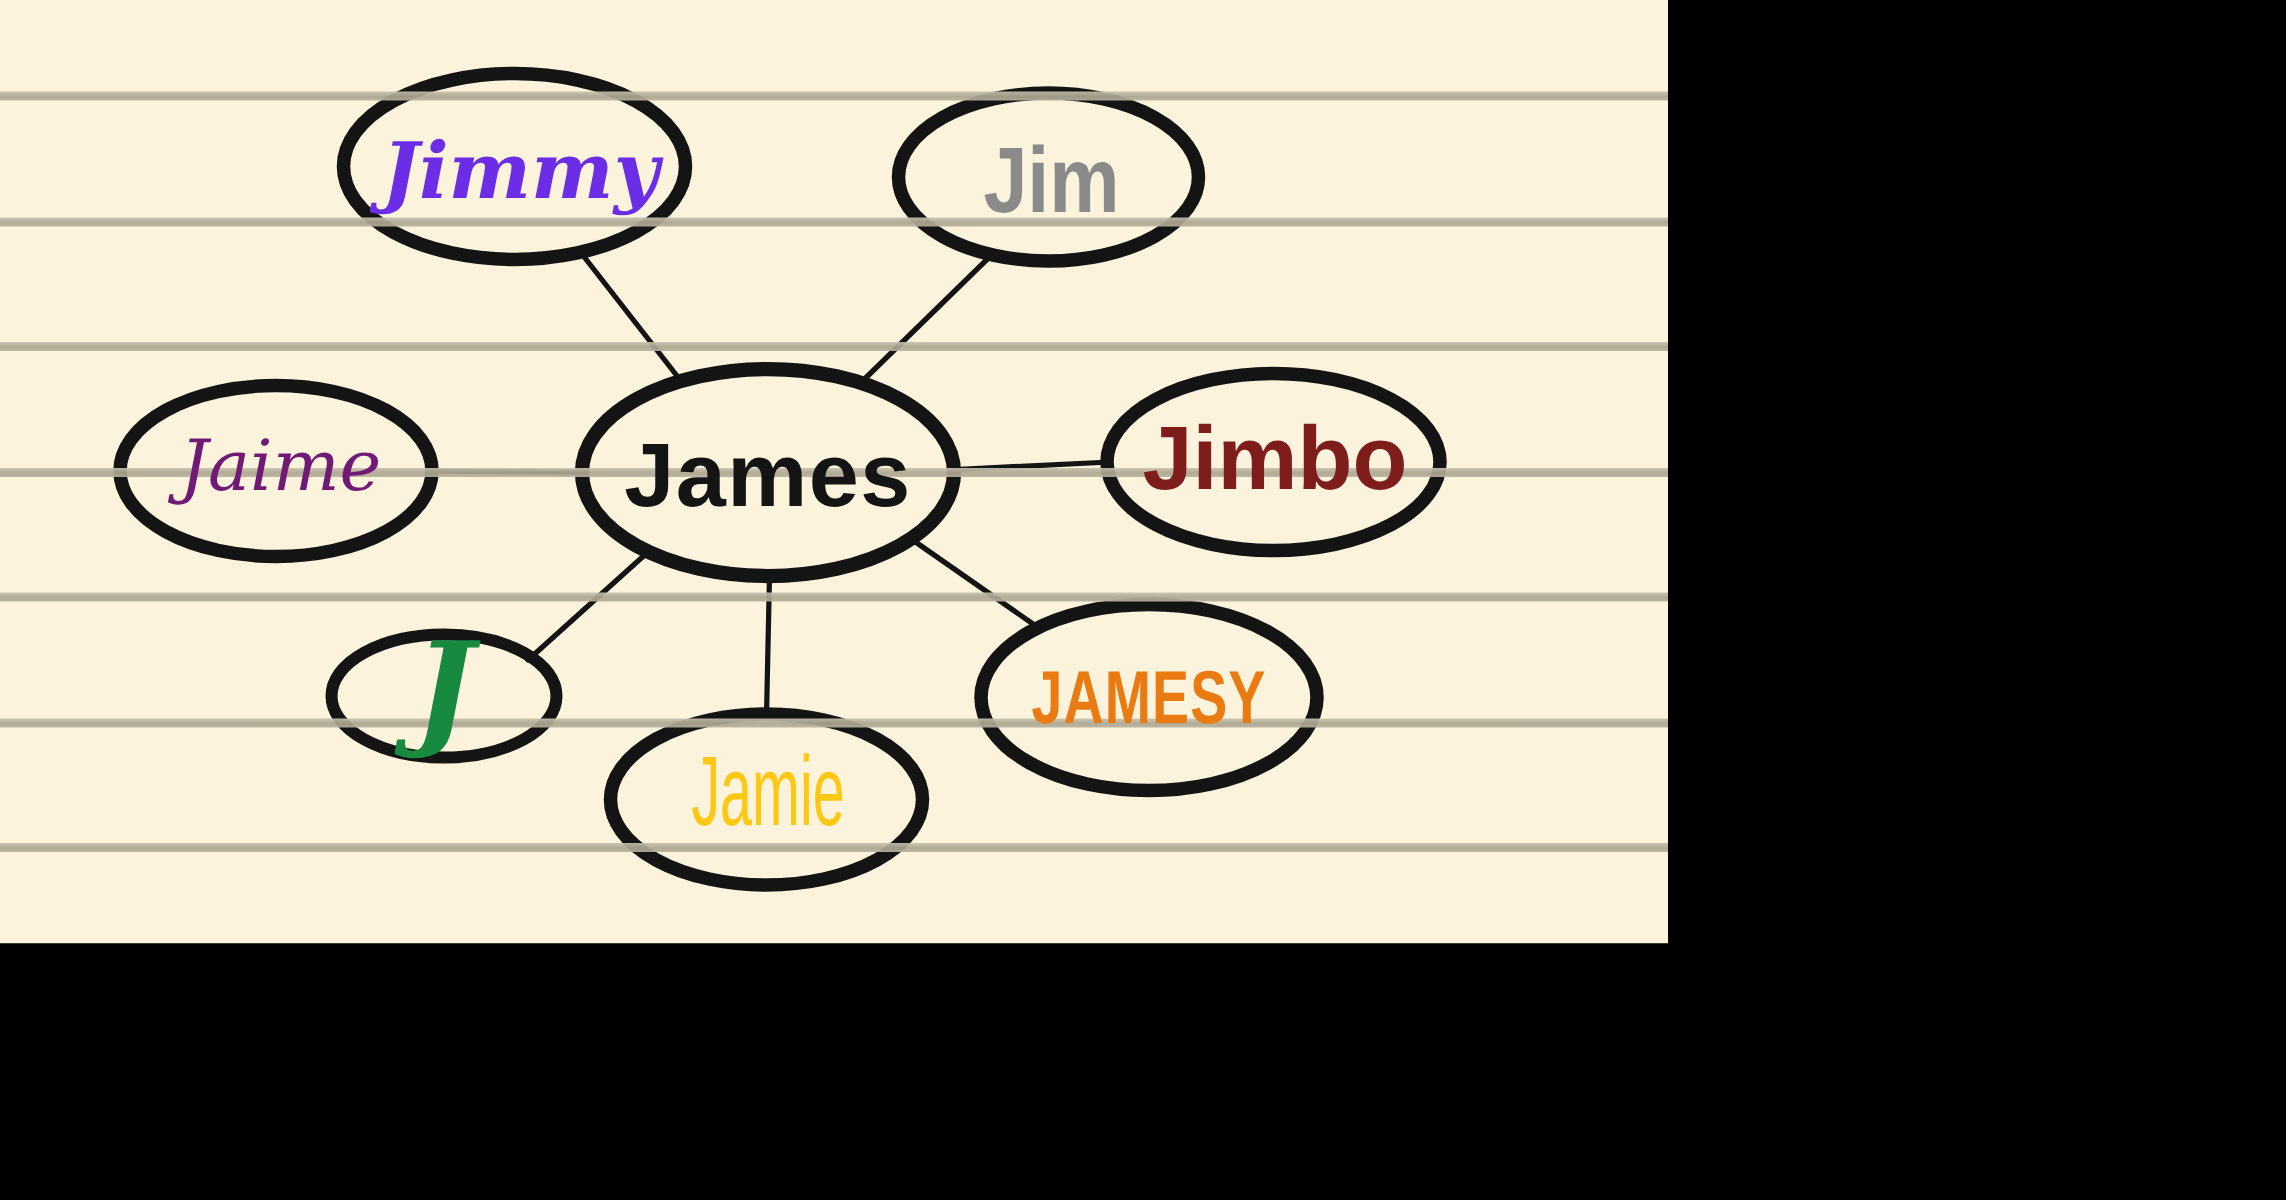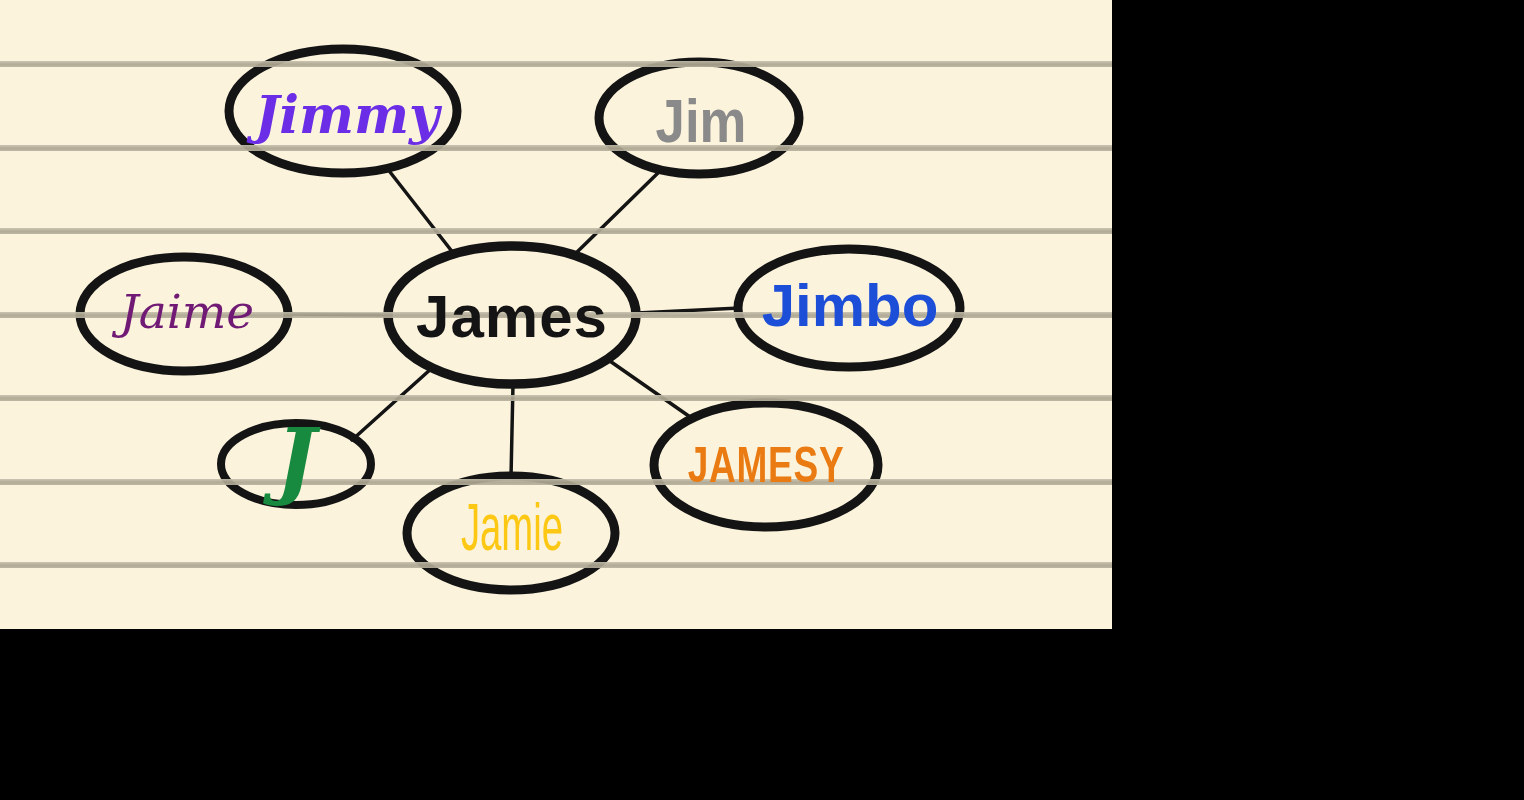--- a/index.html
+++ b/index.html
@@ -72,21 +72,21 @@
         <ellipse cx="296" cy="464" rx="75" ry="41" stroke-width="8"></ellipse>
         <ellipse cx="511" cy="533" rx="104" ry="57" stroke-width="9"></ellipse>
         <ellipse cx="766" cy="465" rx="112" ry="62" stroke-width="9"></ellipse>
       </g>
     </svg>
 
     <div class="lbl lbl-jimmy" style="left: 347px; top: 115px; color: rgb(107, 46, 230);">Jimmy</div>
     <div class="lbl lbl-james" style="left: 512px; top: 317px; color: rgb(20, 20, 20);">James</div>
     <div class="lbl lbl-jim" style="left: 701px; top: 121px; color: rgb(138, 138, 138);">Jim</div>
     <div class="lbl lbl-jaime" style="left: 187px; top: 311px; color: #701a75;">Jaime</div>
-    <div class="lbl lbl-jimbo" style="left: 850px; top: 306px; color: #1d4ed8;">Jimbo</div>
+    <div class="lbl lbl-jimbo" style="left: 850px; top: 306px; color: #7f1d1d;">Jimbo</div>
     <div class="lbl lbl-j" style="left: 296px; top: 459px; color: rgb(23, 138, 63);">J</div>
     <div class="lbl lbl-jamie" style="left: 512px; top: 527px; color: rgb(253, 200, 19);">Jamie</div>
     <div class="lbl lbl-jamesy" style="left: 766px; top: 465px; color: rgb(233, 123, 18);">JAMESY</div>
   </div>
 
   <div style="position:absolute; left:1112px; top:0; width:412px; height:800px; background:#000;"></div>
   <div style="position:absolute; left:0; top:629px; width:1112px; height:171px; background:#000;"></div>
 </div>
 
 </body></html>

